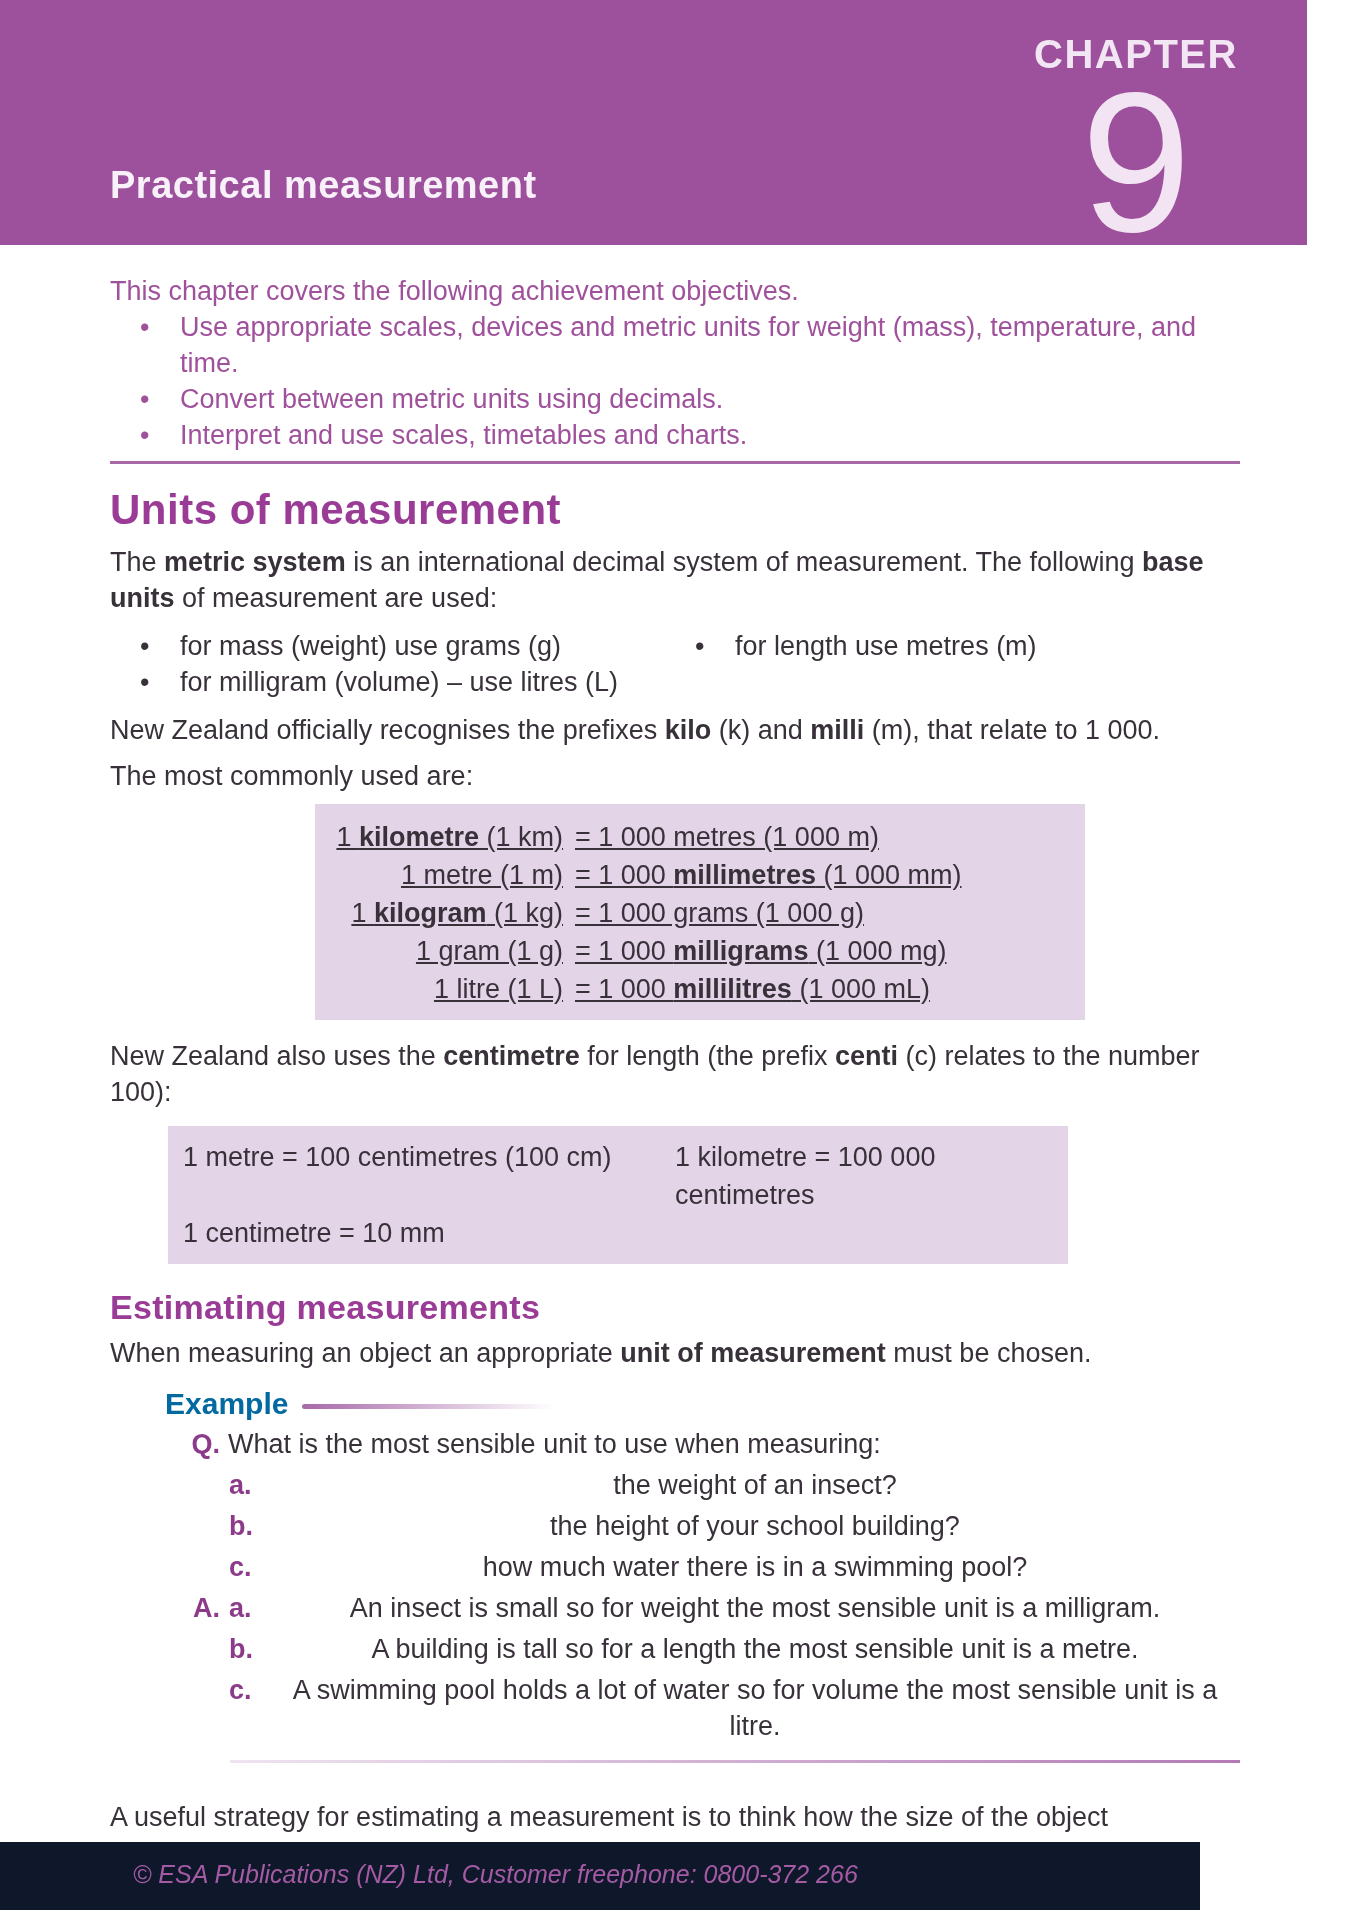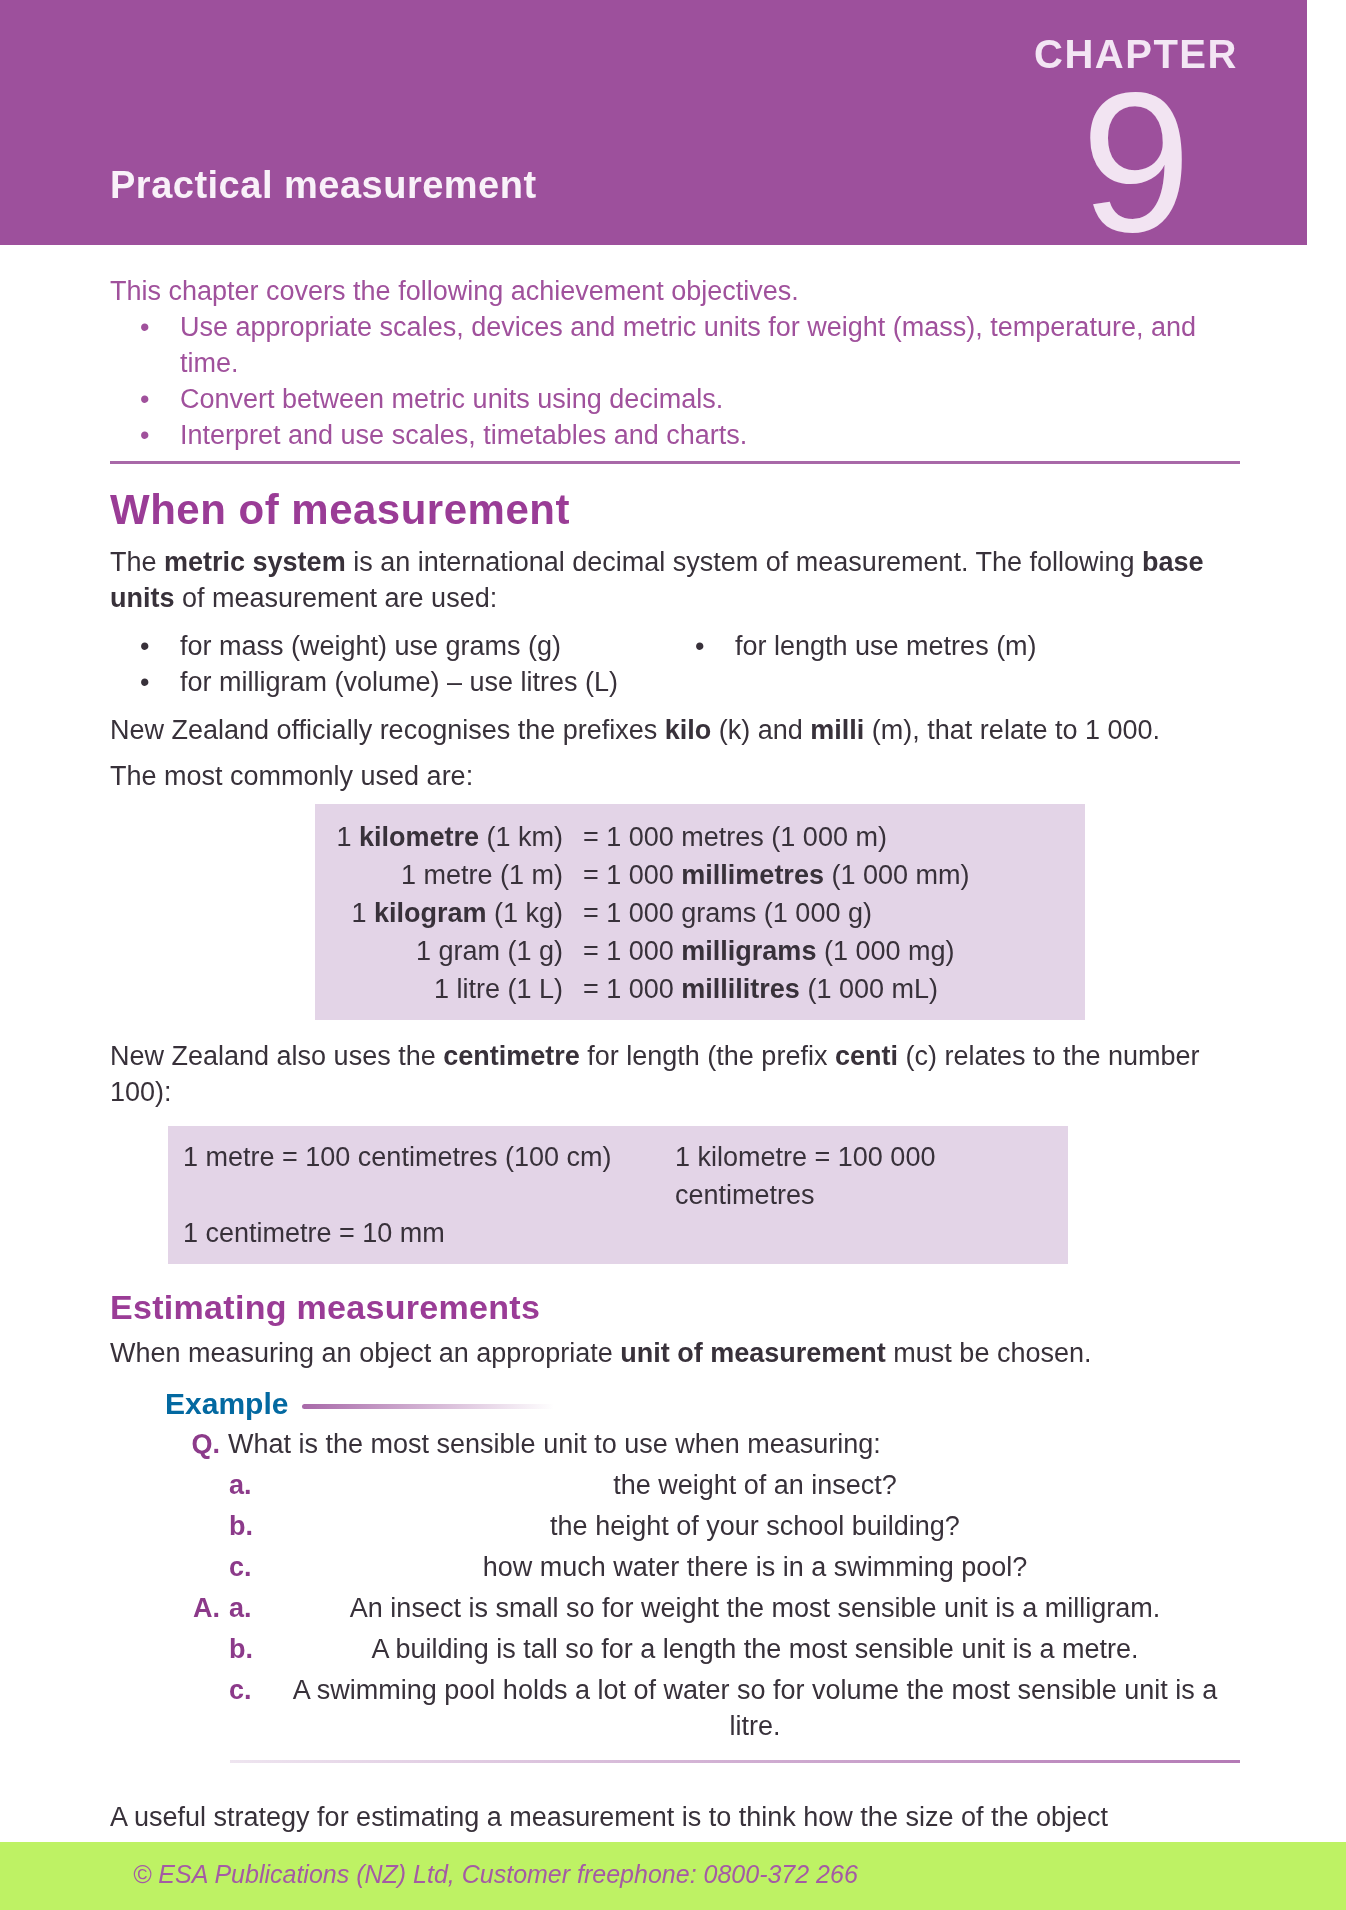--- a/index.html
+++ b/index.html
@@ -26,21 +26,21 @@
   .rule{height:3px;background:#a868a8;margin-top:8px;}
   .section-heading{font-size:42px;color:#9a3c96;margin:22px 0 10px 0;font-weight:bold;letter-spacing:.5px;}
   .bullet-cols{display:flex;}
   .col-a{width:555px;flex-shrink:0;}
   .col-b{flex:1;}
   .mt12{margin-top:12px;}
   .mt10{margin-top:10px;}
   .mt18{margin-top:18px;}
   
   .conv-box{margin:10px 0 0 205px;width:770px;background:#e3d4e7;padding:14px 0 12px 0;}
-  .conv-row{display:grid;grid-template-columns:248px 1fr;column-gap:20px;font-size:27px;line-height:38px;}
+  .conv-row{display:grid;grid-template-columns:248px 1fr;column-gap:12px;font-size:27px;line-height:38px;text-decoration:underline;}
   .conv-left{text-align:right;}
   
   .cm-box{margin:16px 0 0 58px;width:900px;box-sizing:border-box;background:#e3d4e7;
     padding:12px 0 12px 15px;font-size:27px;line-height:38px;}
   .cm-row{display:flex;}
   .cm-cell-a{width:492px;flex-shrink:0;}
   .sub-heading{font-size:34px;color:#9a3c96;margin:24px 0 8px 0;font-weight:bold;letter-spacing:.3px;}
   
   .example{margin-left:55px;margin-top:16px;}
   .example-header{display:flex;align-items:center;}
@@ -49,21 +49,21 @@
     background:linear-gradient(to right,#a869a9,rgba(232,218,234,0));}
   .qa-row{display:flex;font-size:27px;line-height:36px;margin-top:5px;}
   .qa-marker{width:55px;text-align:right;font-weight:bold;color:#8c3a8a;flex-shrink:0;}
   .qa-letter{width:50px;padding-left:9px;box-sizing:border-box;font-weight:bold;color:#8c3a8a;flex-shrink:0;}
   .qa-text{flex:1;padding-left:8px;}
   .qa-text-sub{flex:1;text-align:center;}
   .bottom-rule{height:3px;margin:16px 0 0 120px;width:1010px;
     background:linear-gradient(to right,rgba(224,207,227,.55),#b47ab6);}
   .strategy{margin-top:34px;line-height:40px;width:1072px;}
   
-  .footer{position:absolute;left:0;bottom:0;width:1346px;height:68px;background:#bef264;}
+  .footer{position:absolute;left:0;bottom:0;width:1200px;height:68px;background:#0f172a;}
   .footer-text{position:absolute;left:133px;top:18px;font-style:italic;color:#a45ba4;font-size:25px;}
   b,.b{font-weight:bold;}
 </style>
 </head>
 <body>
 
 <div class="page">
 
   <header class="banner">
     <div class="chapter-block">
@@ -87,21 +87,21 @@
         <span class="bullet-text">Convert between metric units using decimals.</span>
       </div>
       <div class="bullet-row">
         <span class="dot">•</span>
         <span class="bullet-text">Interpret and use scales, timetables and charts.</span>
       </div>
     </div>
 
     <div class="rule"></div>
 
-    <h2 class="section-heading">When of measurement</h2>
+    <h2 class="section-heading">Units of measurement</h2>
 
     <p class="body-text"><span>The </span><span class="b">metric system</span><span> is an international decimal system of measurement. The following </span><span class="b">base units</span><span> of measurement are used:</span></p>
 
     <div class="bullet-cols mt12">
       <div class="bullet-row col-a">
         <span class="dot">•</span>
         <span class="bullet-text">for mass (weight) use grams (g)</span>
       </div>
       <div class="bullet-row col-b">
         <span class="dot">•</span>

